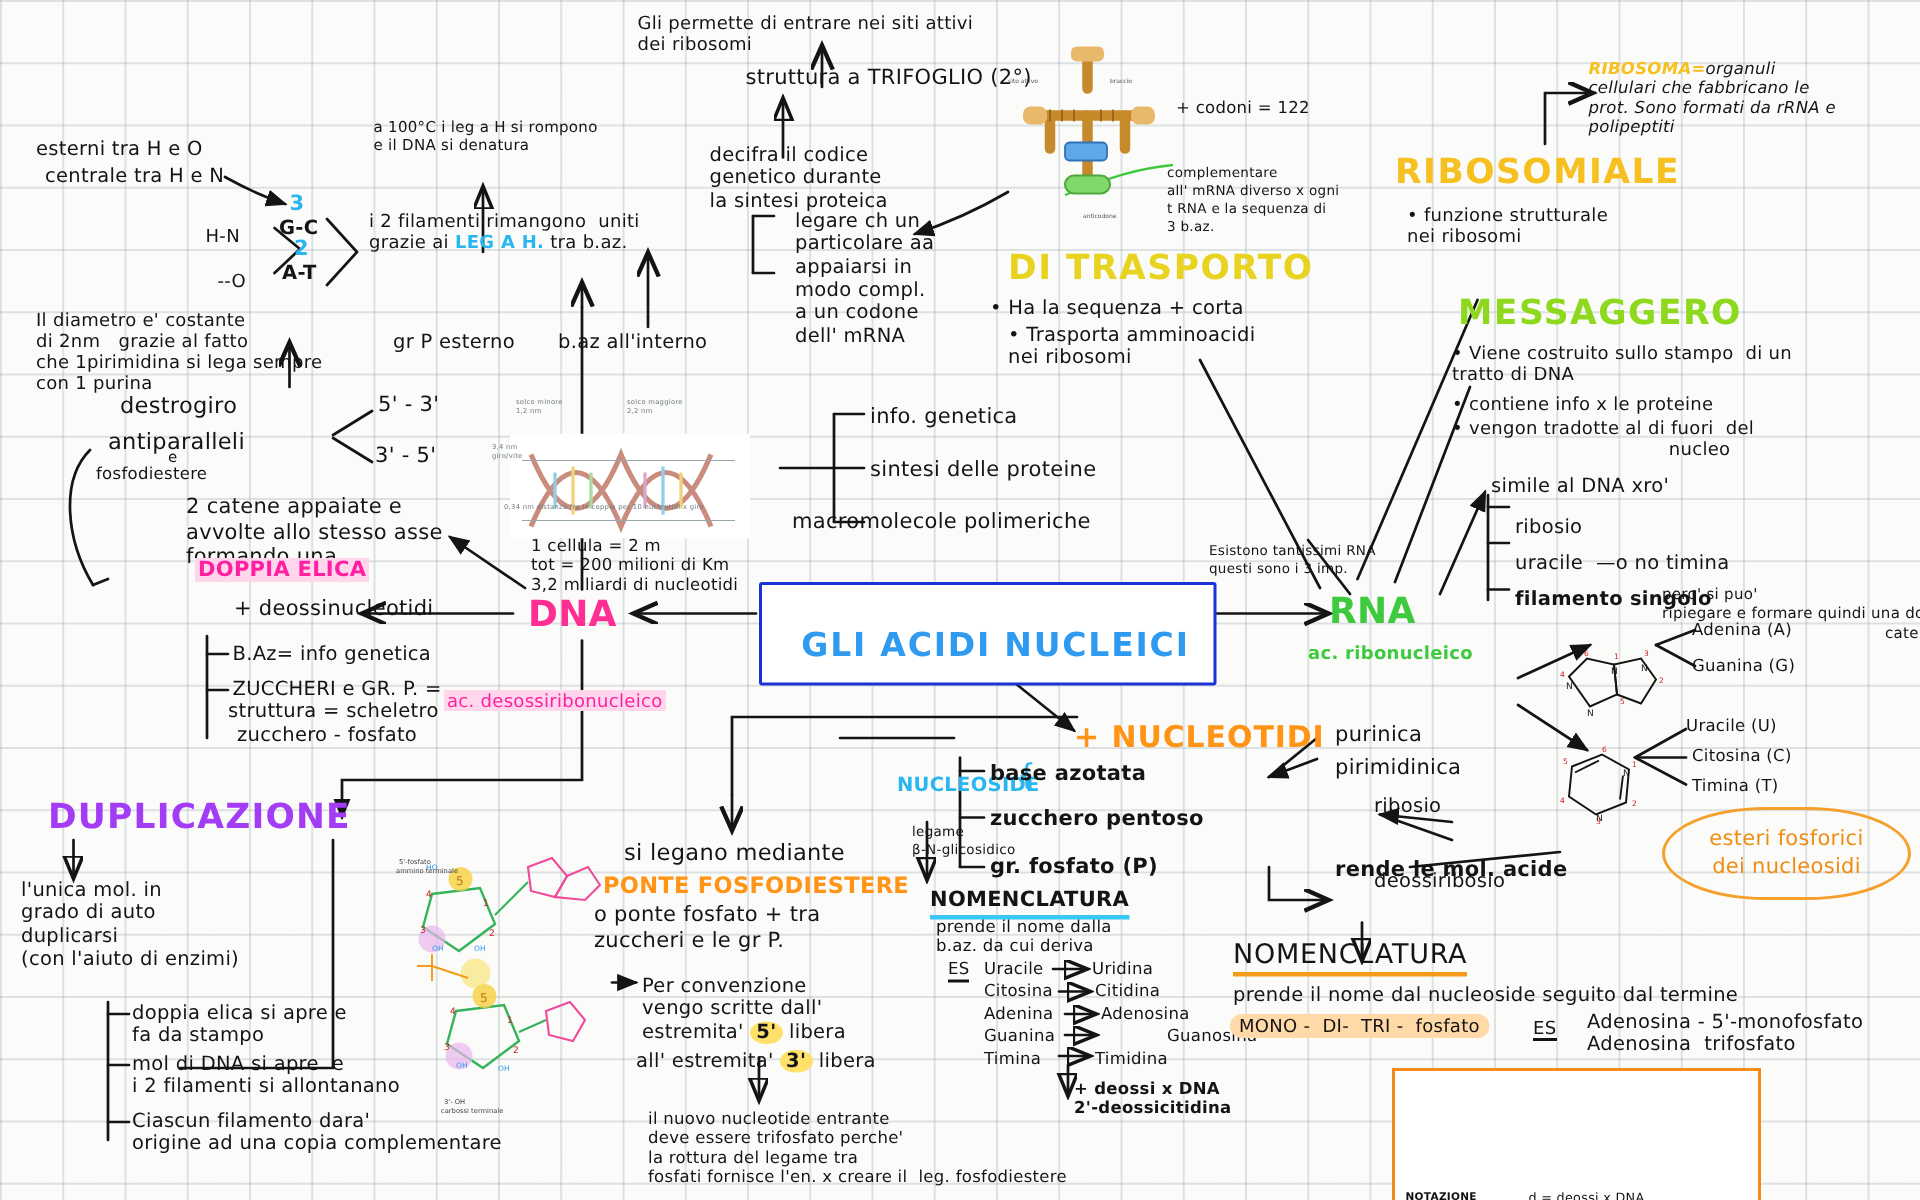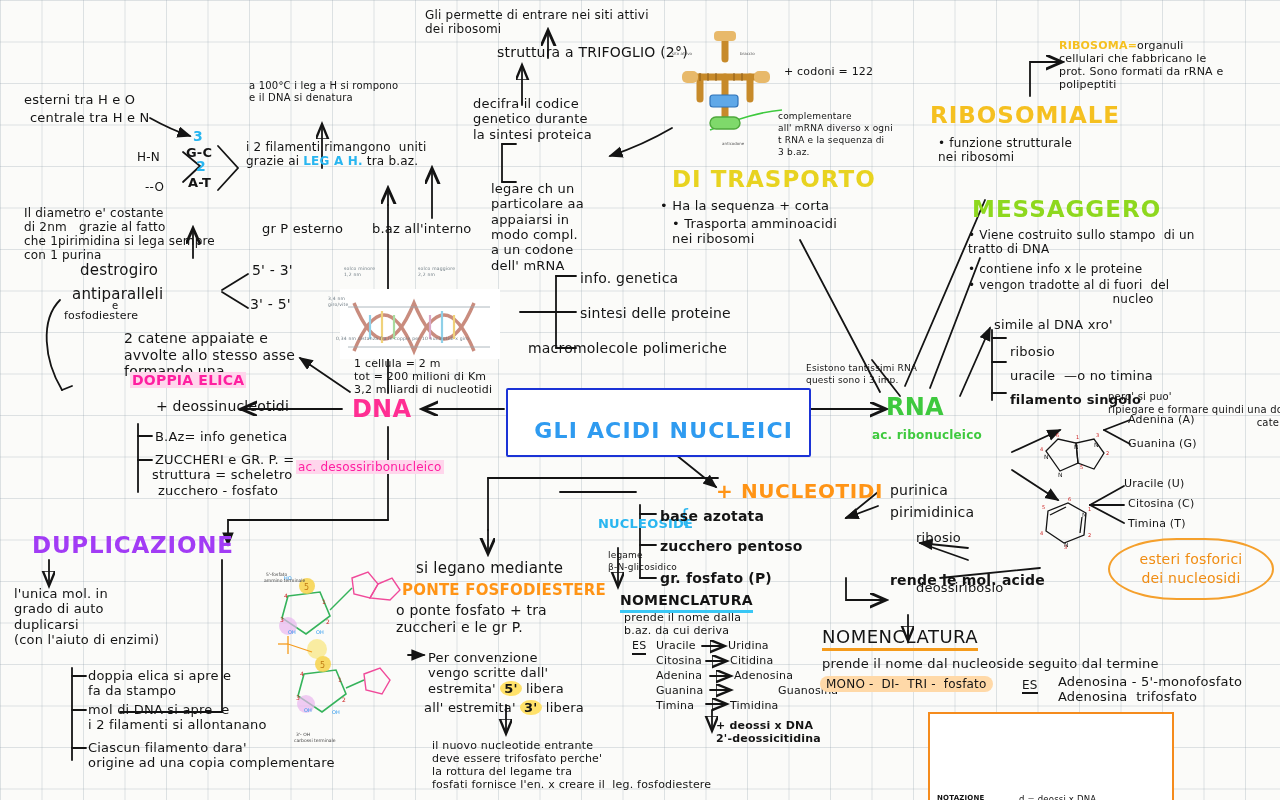--- a/index.html
+++ b/index.html
@@ -295,21 +295,21 @@
 <div class="node hand t14 c-black" style="left:580px;top:270px;">info. genetica</div>
 <div class="node hand t14 c-black" style="left:580px;top:305px;">sintesi delle proteine</div>
 <div class="node hand t14 c-black" style="left:528px;top:340px;">macromolecole polimeriche</div>
 
 <div class="node hand t12 c-black" style="left:425px;top:8px;">Gli permette di entrare nei siti attivi
 dei ribosomi</div>
 <div class="node hand t14 c-black" style="left:497px;top:44px;">struttura a TRIFOGLIO (2°)</div>
 <div class="node hand t13 c-black" style="left:473px;top:96px;">decifra il codice
 genetico durante
 la sintesi proteica</div>
-<div class="node hand t13 c-black" style="left:491px;top:140px;margin-top:41px;">legare ch un
+<div class="node hand t13 c-black" style="left:530px;top:140px;">legare ch un
 particolare aa
 appaiarsi in
 modo compl.
 a un codone
 dell' mRNA</div>
 <div class="node hand t11 c-black" style="left:784px;top:66px;">+ codoni = 122</div>
 <div class="node hand t9 c-black" style="left:778px;top:110px;line-height:1.35;">complementare
 all' mRNA diverso x ogni
 t RNA e la sequenza di
 3 b.az.</div>
@@ -341,21 +341,21 @@
     <text x="2" y="30" font-size="4" fill="#555" font-family="DejaVu Sans">sito attivo</text>
     <text x="70" y="30" font-size="4" fill="#555" font-family="DejaVu Sans">braccio</text>
   </svg>
 </div>
 
 <div class="node hand t22 c-yellow" style="left:672px;top:166px;font-weight:bold;letter-spacing:1px;">DI TRASPORTO</div>
 <div class="node hand t13 c-black" style="left:660px;top:198px;">• <span>Ha la sequenza + corta</span></div>
 <div class="node hand t13 c-black" style="left:672px;top:216px;">• <span>Trasporta amminoacidi
 nei ribosomi</span></div>
 
-<div class="node hand t11 c-black" style="left:1059px;top:40px;"><b class="c-gold">RIBOSOMA=</b><span>organuli
+<div class="node hand t11 c-black" style="left:1059px;top:40px;font-style:italic;"><b class="c-gold">RIBOSOMA=</b><span>organuli
 cellulari che fabbricano le
 prot. Sono formati da rRNA e
 polipeptiti</span></div>
 
 <div class="node hand t22 c-gold" style="left:930px;top:102px;font-weight:bold;letter-spacing:1px;">RIBOSOMIALE</div>
 <div class="node hand t12 c-black" style="left:938px;top:136px;">• <span>funzione strutturale
 nei ribosomi</span></div>
 
 <div class="node hand t22 c-green" style="left:972px;top:196px;font-weight:bold;letter-spacing:1px;">MESSAGGERO</div>
 <div class="node hand t12 c-black" style="left:968px;top:228px;">• <span>Viene costruito sullo stampo  di un

